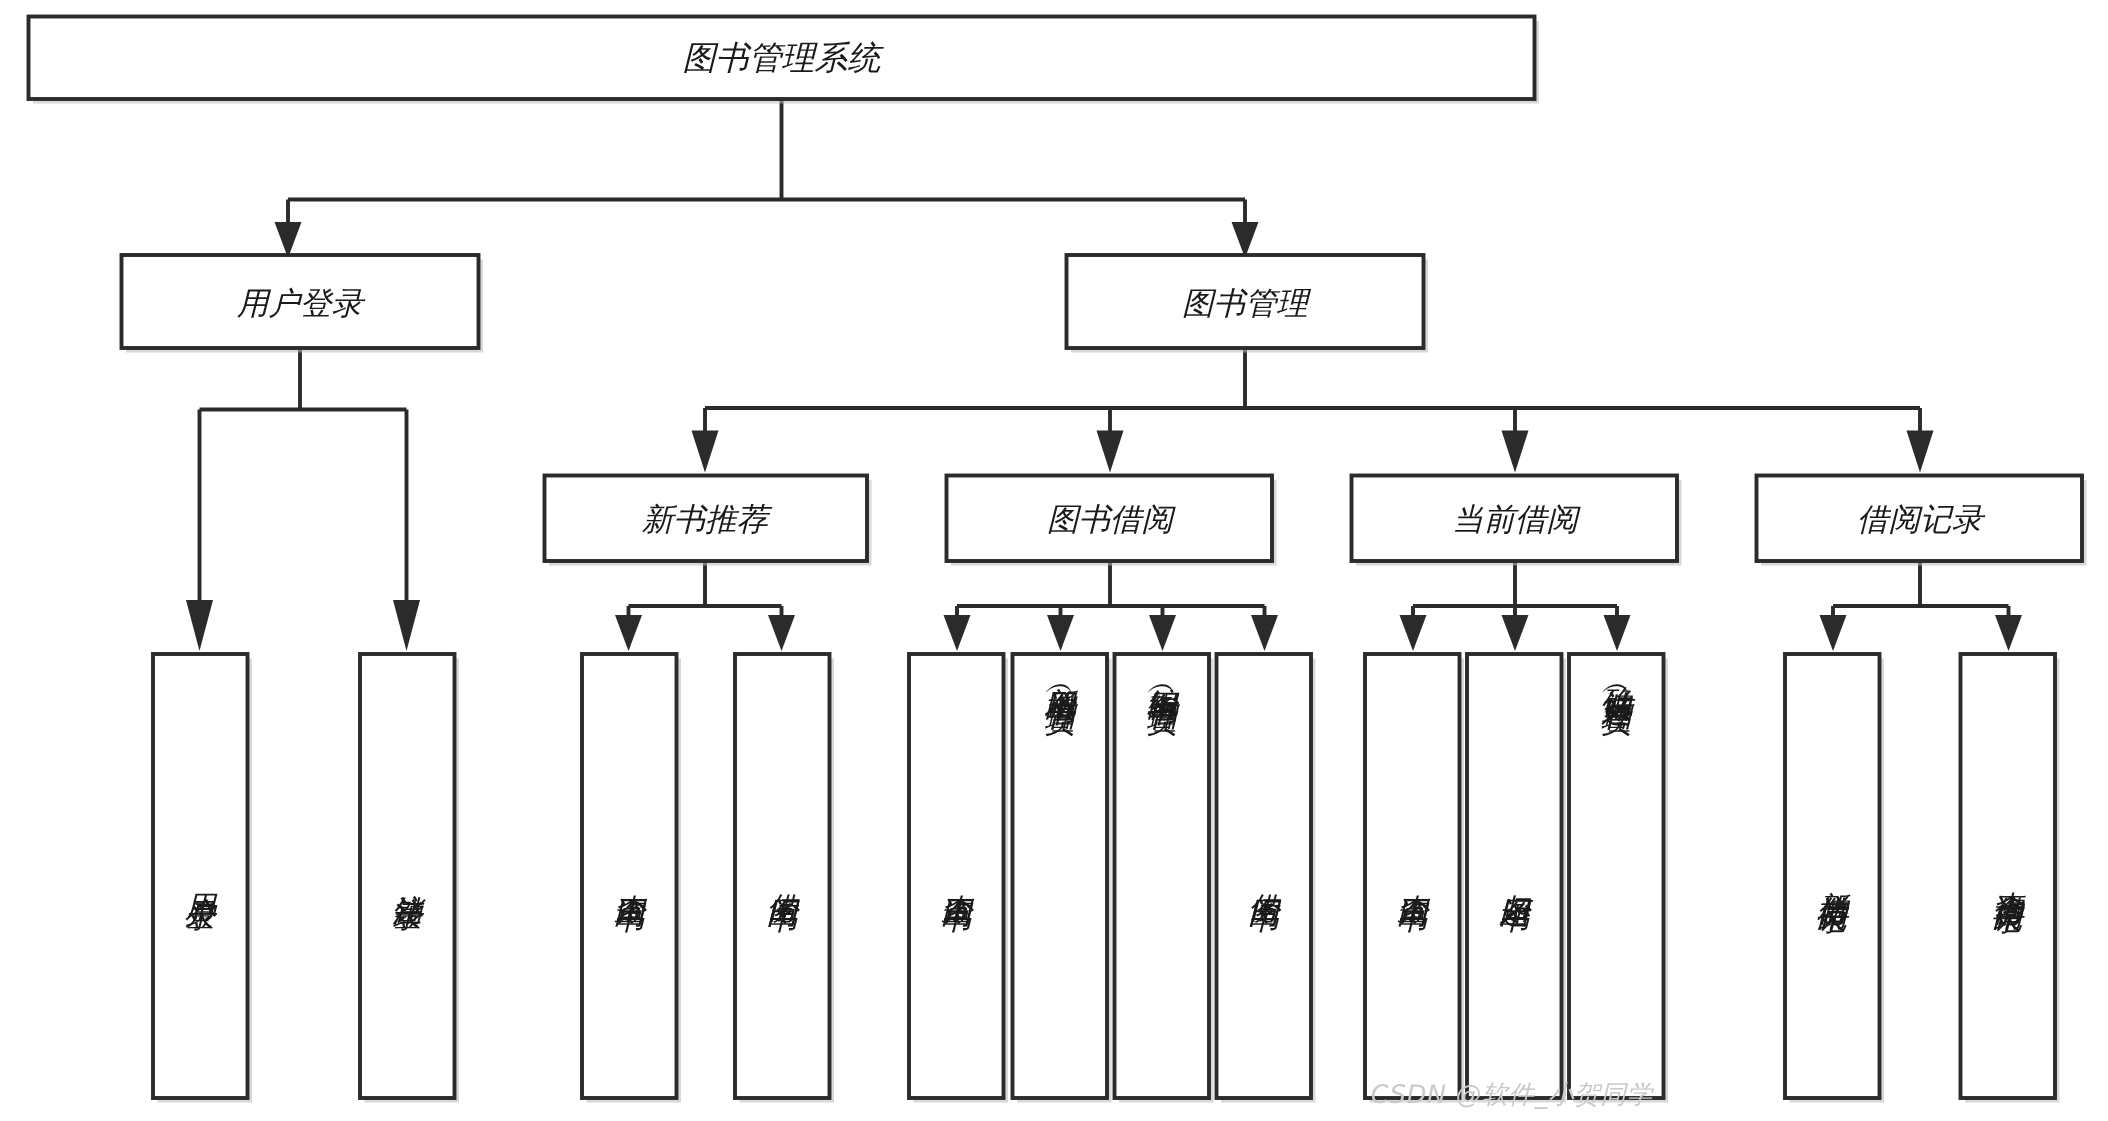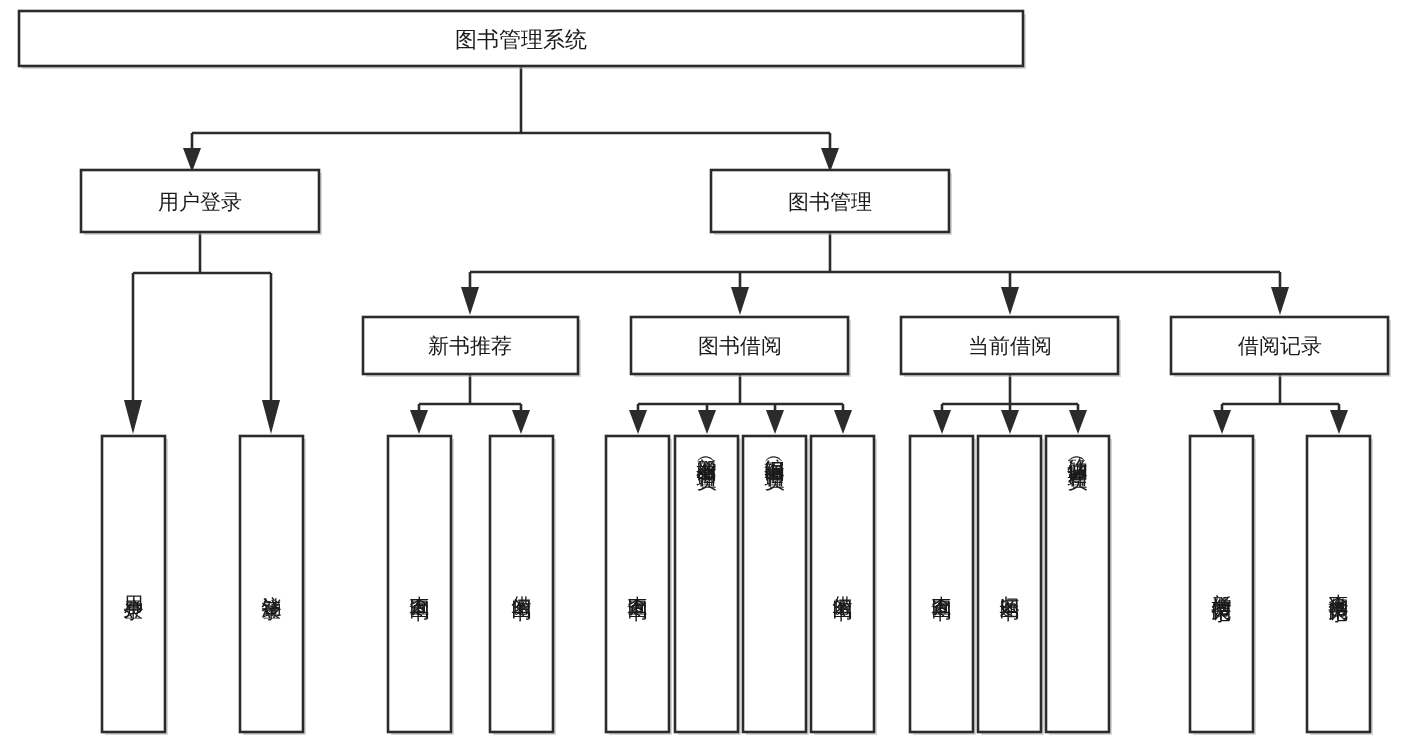--- a/index.html
+++ b/index.html
@@ -10,20 +10,21 @@
   body {
     width: 1405px;
     height: 747px;
     font-family: "DejaVu Sans", "Liberation Sans", sans-serif;
     overflow: hidden;
   }
   #diagram-root {
     position: relative;
     width: 1112px;
     height: 747px;
+    font-style: italic;
   }
   svg.canvas {
     position: absolute;
     top: 0;
     left: 0;
     width: 1405px;
     height: 747px;
     display: block;
   }
   .node-rect {
@@ -286,14 +287,15 @@
   <div class="vlabel-wrap" style="left:1046px; top:436px; width:63px; height:296px; align-items:flex-start;">
     <span class="vlabel" style="margin-top:6px;">确认归还（管理员）</span>
   </div>
   <div class="vlabel-wrap" style="left:1190px; top:436px; width:63px; height:296px;">
     <span class="vlabel">新增借阅记录</span>
   </div>
   <div class="vlabel-wrap" style="left:1307px; top:436px; width:63px; height:296px;">
     <span class="vlabel">查询借阅记录</span>
   </div>
 
+  <div class="watermark">CSDN @软件_小贺同学</div>
 
 </div>
 
 </body></html>

